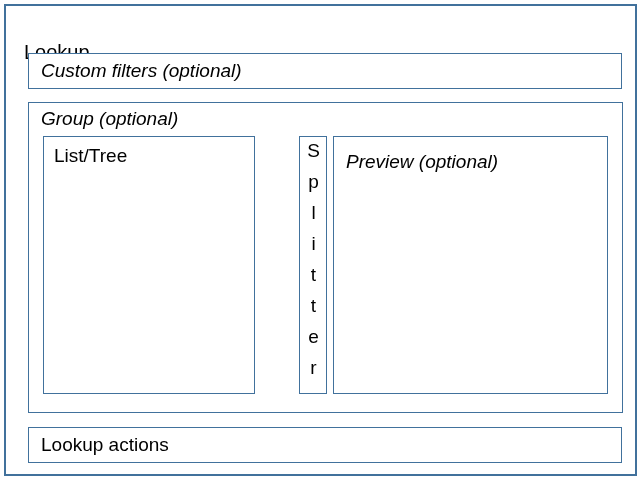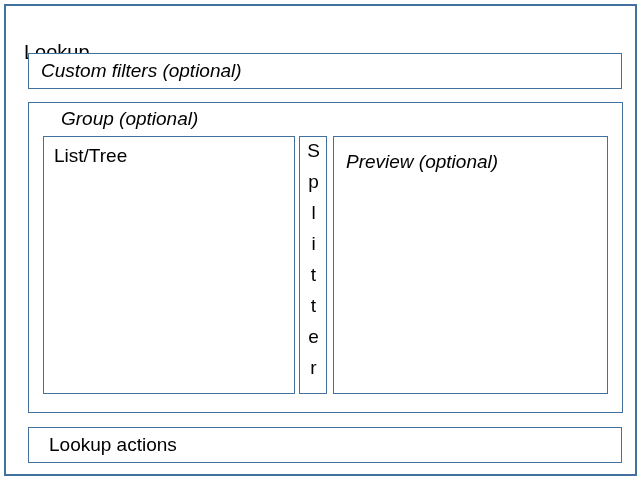--- a/index.html
+++ b/index.html
@@ -55,26 +55,25 @@
   .group-box {
     left: 28px;
     top: 102px;
     width: 595px;
     height: 311px;
   }
   .group-label {
     position: absolute;
     left: 12px;
     top: 4px;
-    margin-left: 20px;
   }
   .list-tree-box {
     left: 43px;
     top: 136px;
-    width: 252px;
+    width: 212px;
     height: 258px;
     padding: 7px 0 0 10px;
   }
   .splitter-box {
     left: 299px;
     top: 136px;
     width: 28px;
     height: 258px;
     display: flex;
     justify-content: center;
@@ -94,21 +93,21 @@
     height: 258px;
     padding: 13px 0 0 12px;
   }
   .lookup-actions-box {
     left: 28px;
     top: 427px;
     width: 594px;
     height: 36px;
     display: flex;
     align-items: center;
-    padding-left: 20px;
+    padding-left: 12px;
   }
 </style>
 </head>
 <body>
 
 <div id="canvas">
 
   <div class="box outer-box">
 
     <div class="lbl lookup-title">Lookup</div>

